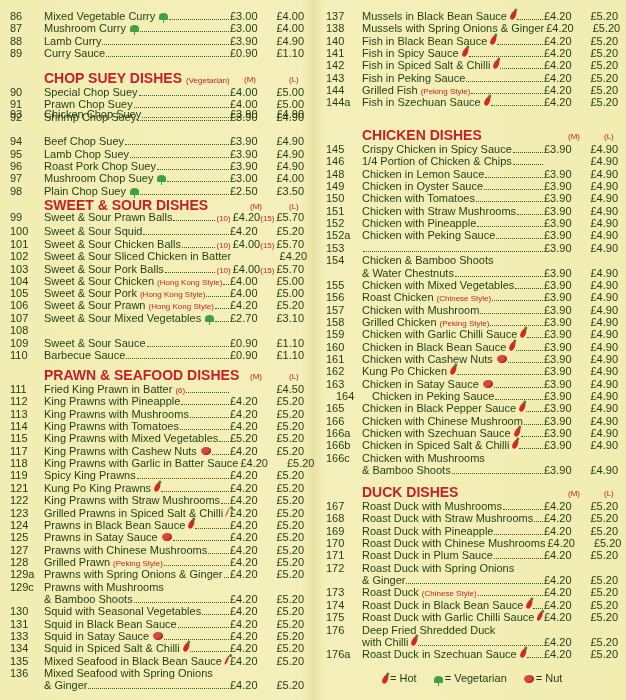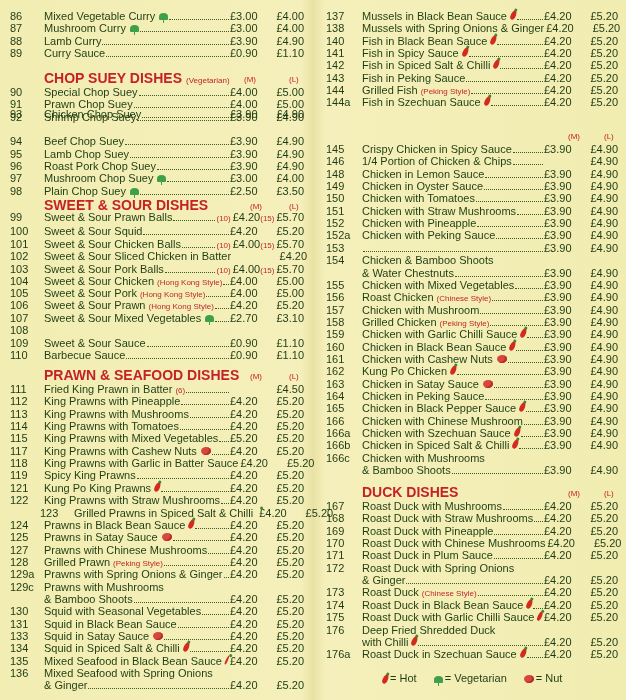--- a/index.html
+++ b/index.html
@@ -388,21 +388,21 @@
       </div>
       <div class="row" style="top: 494.15px;">
         <span class="num">122</span>
         <div class="name-wrap">
           <span class="name">King Prawns with Straw Mushrooms</span>
           <span class="dots"></span>
           <span class="pm"><span>£4.20</span></span>
           <span class="pl"><span>£5.20</span></span>
         </div>
       </div>
-      <div class="row" style="top: 506.5px; margin-left: 30px;">
+      <div class="row" style="top: 506.5px;">
         <span class="num">123</span>
         <div class="name-wrap">
           <span class="name">Grilled Prawns in Spiced Salt &amp; Chilli</span>
           <i class="ico chilli"></i>
           <span class="dots"></span>
           <span class="pm"><span>£4.20</span></span>
           <span class="pl"><span>£5.20</span></span>
         </div>
       </div>
       <div class="row" style="top: 518.85px;">
@@ -602,21 +602,21 @@
       <div class="row" style="top: 96.45px;">
         <span class="num">144a</span>
         <div class="name-wrap">
           <span class="name">Fish in Szechuan Sauce</span>
           <i class="ico chilli"></i>
           <span class="dots"></span>
           <span class="pm"><span>£4.20</span></span>
           <span class="pl"><span>£5.20</span></span>
         </div>
       </div>
-      <div class="heading" style="top: 127px;"><span class="lm" style="left: 206px;">(M)</span><span class="lm" style="left: 242px;">(L)</span></div>
+      <div class="heading" style="top: 127px;"><span>CHICKEN DISHES</span><span class="lm" style="left: 206px;">(M)</span><span class="lm" style="left: 242px;">(L)</span></div>
       <div class="row" style="top: 143px;">
         <span class="num">145</span>
         <div class="name-wrap">
           <span class="name">Crispy Chicken in Spicy Sauce</span>
           <span class="dots"></span>
           <span class="pm"><span>£3.90</span></span>
           <span class="pl"><span>£4.90</span></span>
         </div>
       </div>
       <div class="row" style="top: 155.35px;">
@@ -785,21 +785,21 @@
       <div class="row" style="top: 377.65px;">
         <span class="num">163</span>
         <div class="name-wrap">
           <span class="name">Chicken in Satay Sauce</span>
           <i class="ico nut"></i>
           <span class="dots"></span>
           <span class="pm"><span>£3.90</span></span>
           <span class="pl"><span>£4.90</span></span>
         </div>
       </div>
-      <div class="row" style="top: 390px;">
+      <div class="row" style="top: 390px; margin-left: 10px;">
         <span class="num">164</span>
         <div class="name-wrap">
           <span class="name">Chicken in Peking Sauce</span>
           <span class="dots"></span>
           <span class="pm"><span>£3.90</span></span>
           <span class="pl"><span>£4.90</span></span>
         </div>
       </div>
       <div class="row" style="top: 402.35px;">
         <span class="num">165</span>

